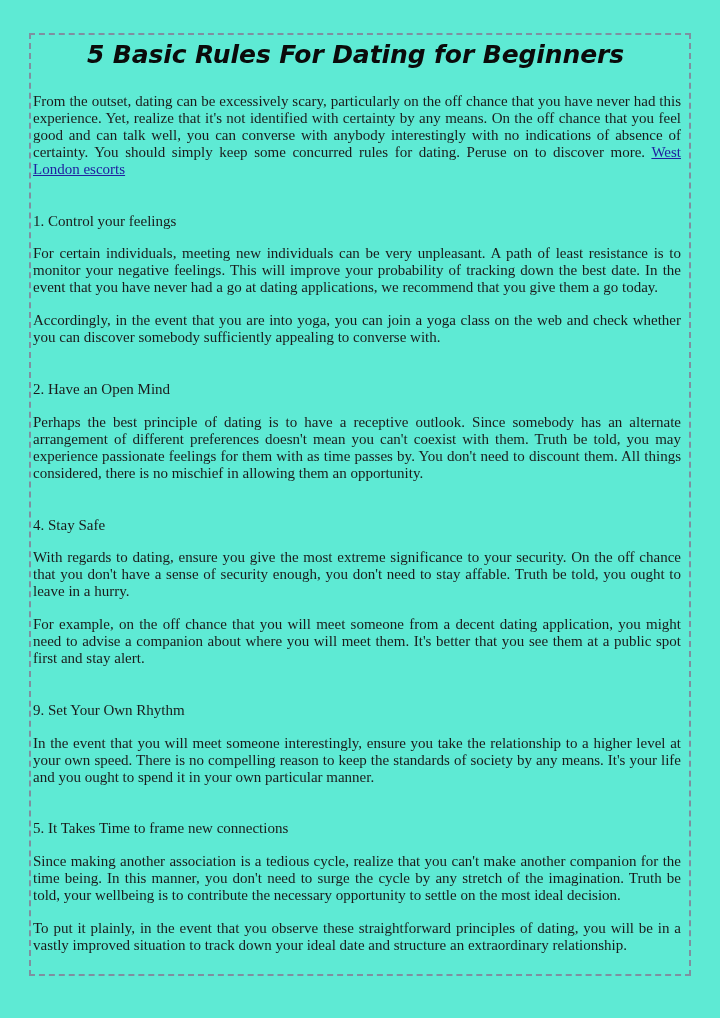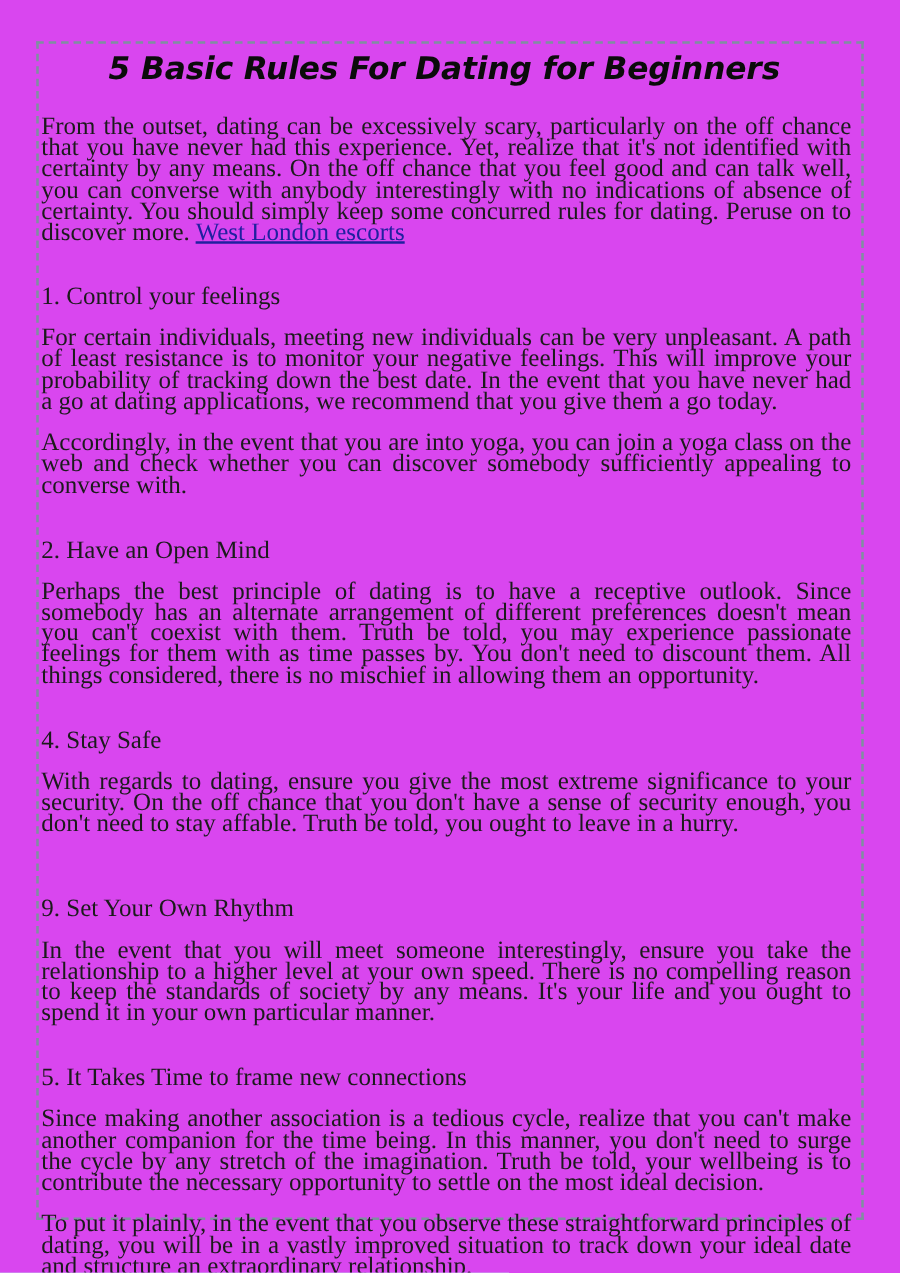--- a/index.html
+++ b/index.html
@@ -11,21 +11,21 @@
     width: 720px;
     height: 1018px;
     background: #c2daf0;
     font-family: "Liberation Serif", "DejaVu Serif", serif;
     overflow: hidden;
   }
   .page {
     position: relative;
     width: 720px;
     height: 1018px;
-    background: #d946ef;
+    background: #5eead4;
     box-sizing: border-box;
   }
   .doc-frame {
     position: absolute;
     left: 29px;
     top: 33px;
     width: 662px;
     height: 943px;
     box-sizing: border-box;
     border: 2px dashed #7f8fa0;
@@ -53,21 +53,21 @@
     color: #0b0b0b;
     width: 645px;
   }
   .body-block {
     width: 648px;
   }
   p.para {
     margin: 0;
     padding: 0;
     text-align: justify;
-    font-size: 20px;
+    font-size: 15px;
     line-height: 16.9px;
     color: #1b1b1b;
     font-family: "Liberation Serif", "DejaVu Serif", serif;
   }
   p.para.heading-line {
     text-align: left;
     margin-top: 18px;
   }
   .spacer-xl { height: 21px; }
   .spacer-lg { height: 17px; }
@@ -112,20 +112,21 @@
       <p class="para">Perhaps the best principle of dating is to have a receptive outlook. Since somebody has an alternate arrangement of different preferences doesn't mean you can't coexist with them. Truth be told, you may experience passionate feelings for them with as time passes by. You don't need to discount them. All things considered, there is no mischief in allowing them an opportunity.</p>
     </div>
 
     <div class="spacer-lg"></div>
 
     <div class="body-block">
       <p class="para heading-line">4. Stay Safe</p>
       <div class="spacer-md"></div>
       <p class="para">With regards to dating, ensure you give the most extreme significance to your security. On the off chance that you don't have a sense of security enough, you don't need to stay affable. Truth be told, you ought to leave in a hurry.</p>
       <div class="spacer-md"></div>
+      <p class="para">For example, on the off chance that you will meet someone from a decent dating application, you might need to advise a companion about where you will meet them. It's better that you see them at a public spot first and stay alert.</p>
     </div>
 
     <div class="spacer-lg"></div>
 
     <div class="body-block">
       <p class="para heading-line">9. Set Your Own Rhythm</p>
       <div class="spacer-md"></div>
       <p class="para">In the event that you will meet someone interestingly, ensure you take the relationship to a higher level at your own speed. There is no compelling reason to keep the standards of society by any means. It's your life and you ought to spend it in your own particular manner.</p>
     </div>
 

